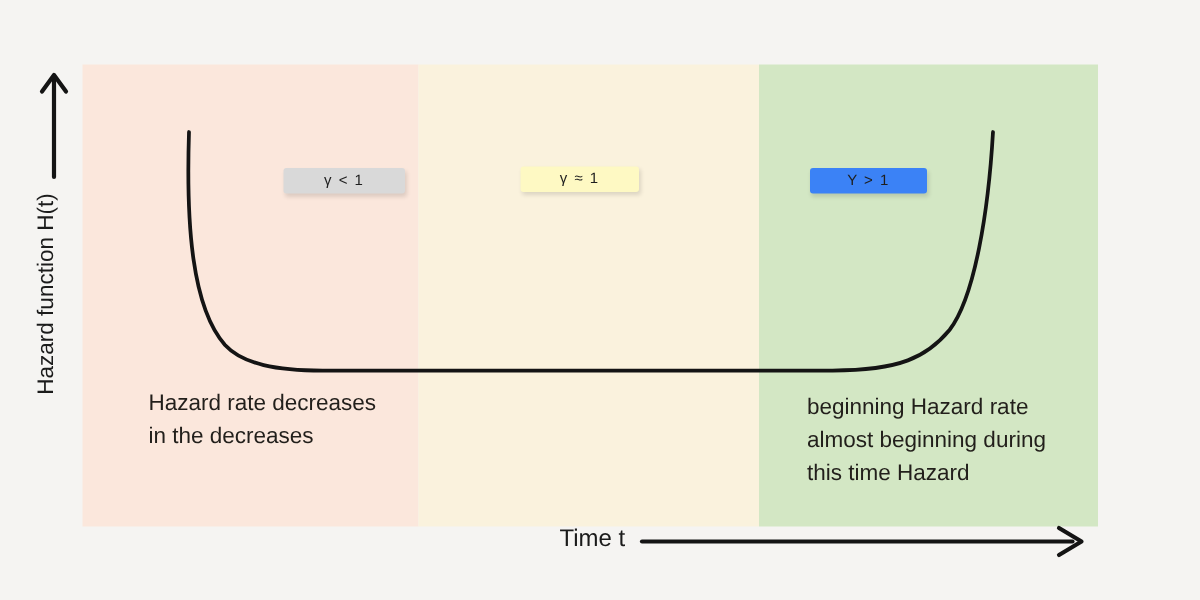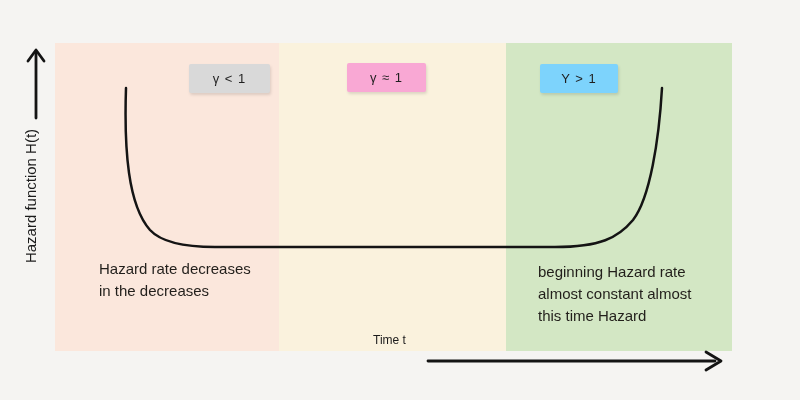--- a/index.html
+++ b/index.html
@@ -18,29 +18,30 @@
   .region {
     position: absolute;
     top: 43px;
     height: 308px;
   }
   .region-1 { left: 55px;  width: 224px; }
   .region-2 { left: 279px; width: 227px; }
   .region-3 { left: 506px; width: 226px; }
   .badge {
     position: absolute;
-    height: 29px;
+    height: 17px;
     display: flex;
     align-items: center;
     justify-content: center;
-    font-size: 13px;
+    font-size: 10px;
     color: #1f1f1f;
     border-radius: 2px;
     box-shadow: 1px 2px 3px rgba(0,0,0,0.12);
     letter-spacing: 1px;
+    margin-top: 48px;
   }
   .badge-1 { left: 189px; top: 64px; width: 81px; }
   .badge-2 { left: 347px; top: 63px; width: 79px; }
   .badge-3 { left: 540px; top: 64px; width: 78px; }
   .desc {
     position: absolute;
     font-size: 15px;
     line-height: 22px;
     color: #221f1b;
   }
@@ -55,22 +56,22 @@
     height: 22px;
     text-align: center;
     font-size: 15px;
     color: #1b1b1b;
     transform: rotate(-90deg);
     white-space: nowrap;
   }
   .x-label {
     position: absolute;
     left: 373px;
-    top: 333px;
-    font-size: 12px;
+    top: 351px;
+    font-size: 16px;
     color: #1b1b1b;
     white-space: nowrap;
   }
   svg.overlay {
     position: absolute;
     left: 0;
     top: 0;
     width: 800px;
     height: 400px;
     pointer-events: none;
@@ -79,25 +80,25 @@
 </head>
 <body>
 
 <div class="stage" style="background-color: rgb(245, 244, 242);">
 
   <div class="region region-1" style="background-color: rgb(251, 231, 220);"></div>
   <div class="region region-2" style="background-color: rgb(250, 242, 221);"></div>
   <div class="region region-3" style="background-color: rgb(211, 231, 196);"></div>
 
   <div class="badge badge-1" style="background-color: rgb(217, 217, 217);">γ &lt; 1</div>
-  <div class="badge badge-2" style="background-color: #f9a8d4;">γ ≈ 1</div>
-  <div class="badge badge-3" style="background-color: #7dd3fc;">Υ &gt; 1</div>
+  <div class="badge badge-2" style="background-color: #fef9c3;">γ ≈ 1</div>
+  <div class="badge badge-3" style="background-color: #3b82f6;">Υ &gt; 1</div>
 
   <div class="desc desc-1">Hazard rate decreases in the decreases</div>
-  <div class="desc desc-3">beginning Hazard rate almost constant almost this time Hazard</div>
+  <div class="desc desc-3">beginning Hazard rate almost beginning during this time Hazard</div>
 
   <div class="y-label">Hazard function H(t)</div>
   <div class="x-label">Time t</div>
 
   <svg class="overlay" viewBox="0 0 800 400">
     <g fill="none" stroke="#141414" stroke-width="2.8" stroke-linecap="round" stroke-linejoin="round">
       <line x1="36" y1="118" x2="36" y2="53"></line>
       <polyline points="28,61 36,50 44,61"></polyline>
     </g>
     <g fill="none" stroke="#141414" stroke-width="2.8" stroke-linecap="round" stroke-linejoin="round">

